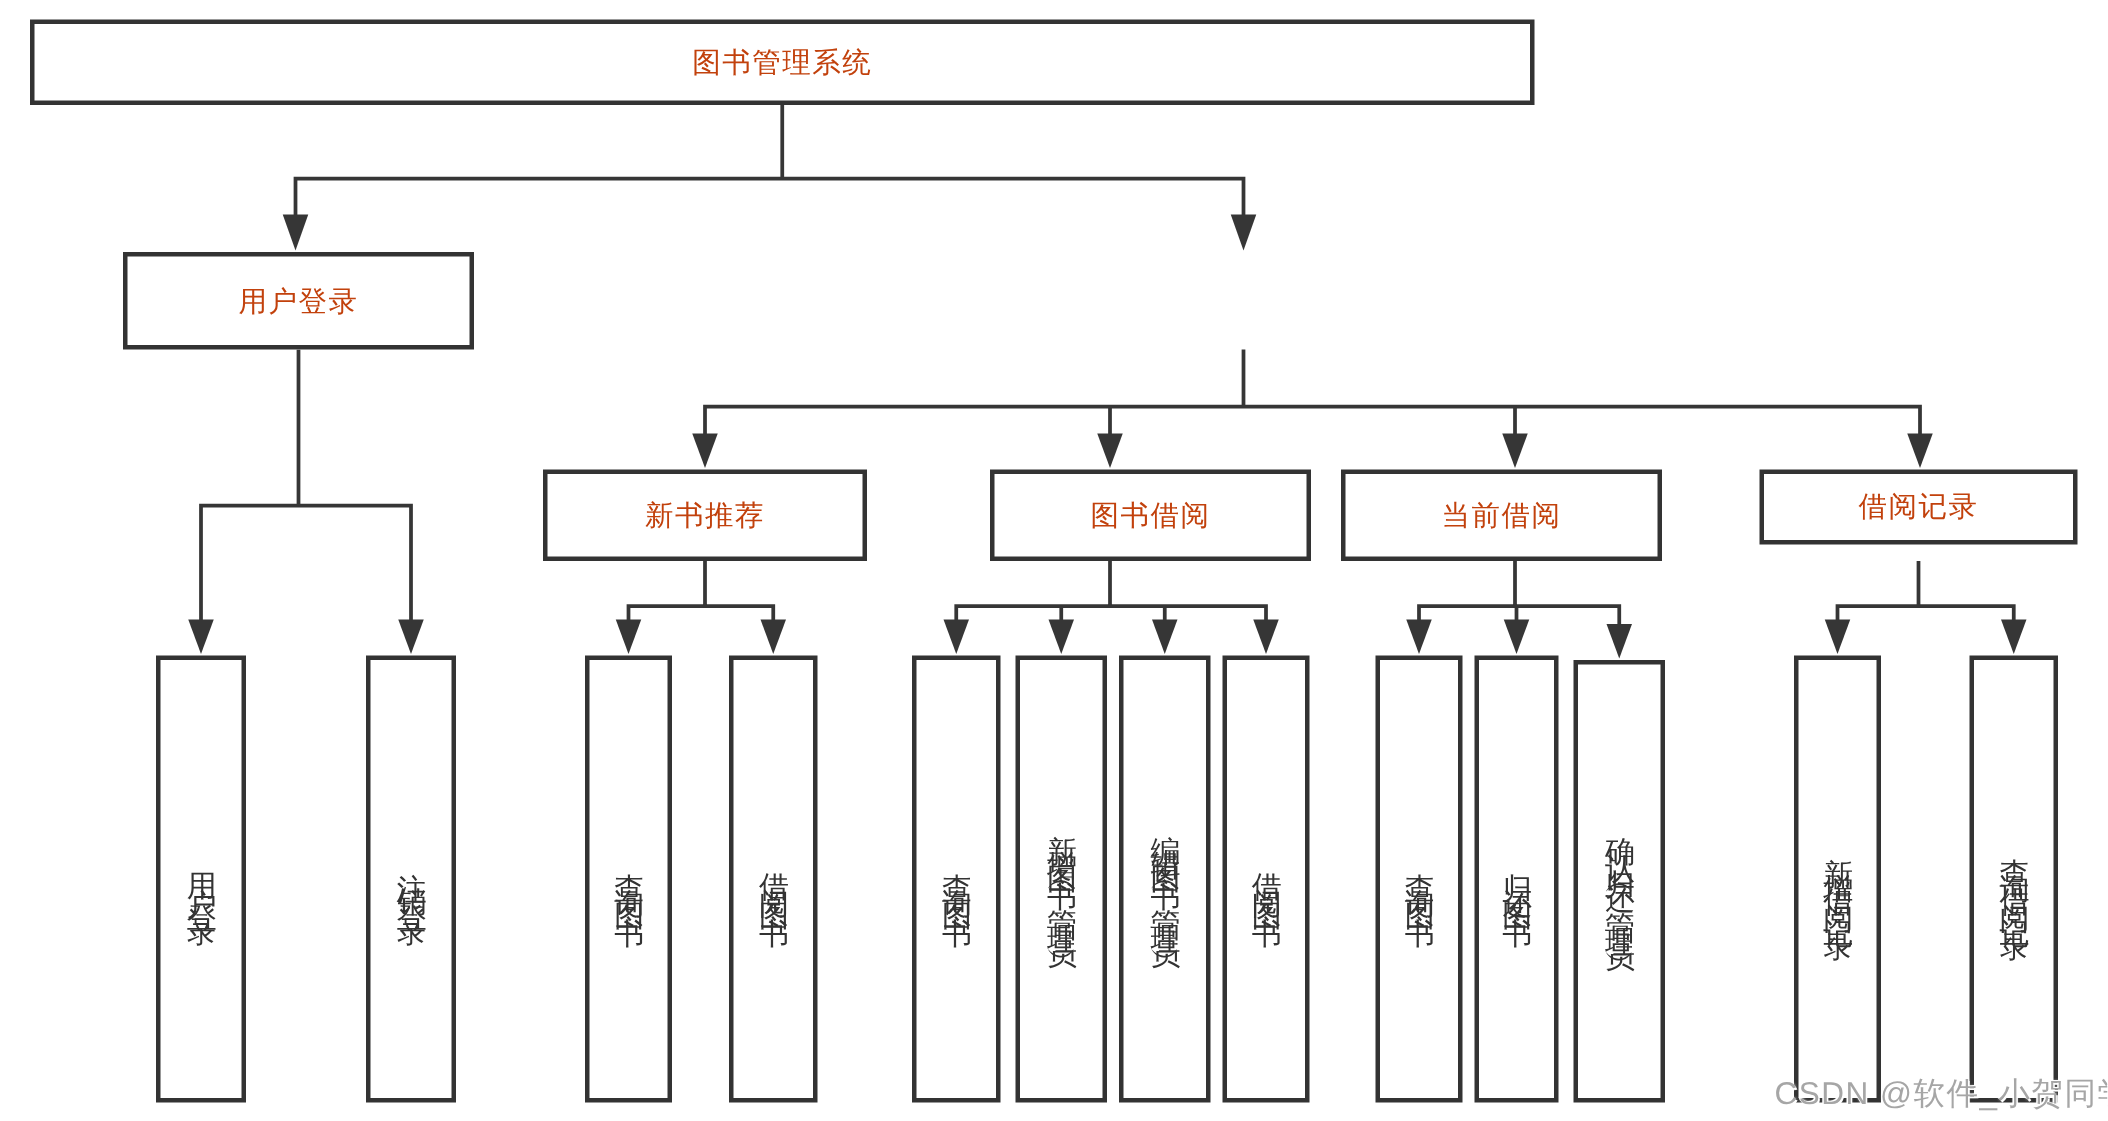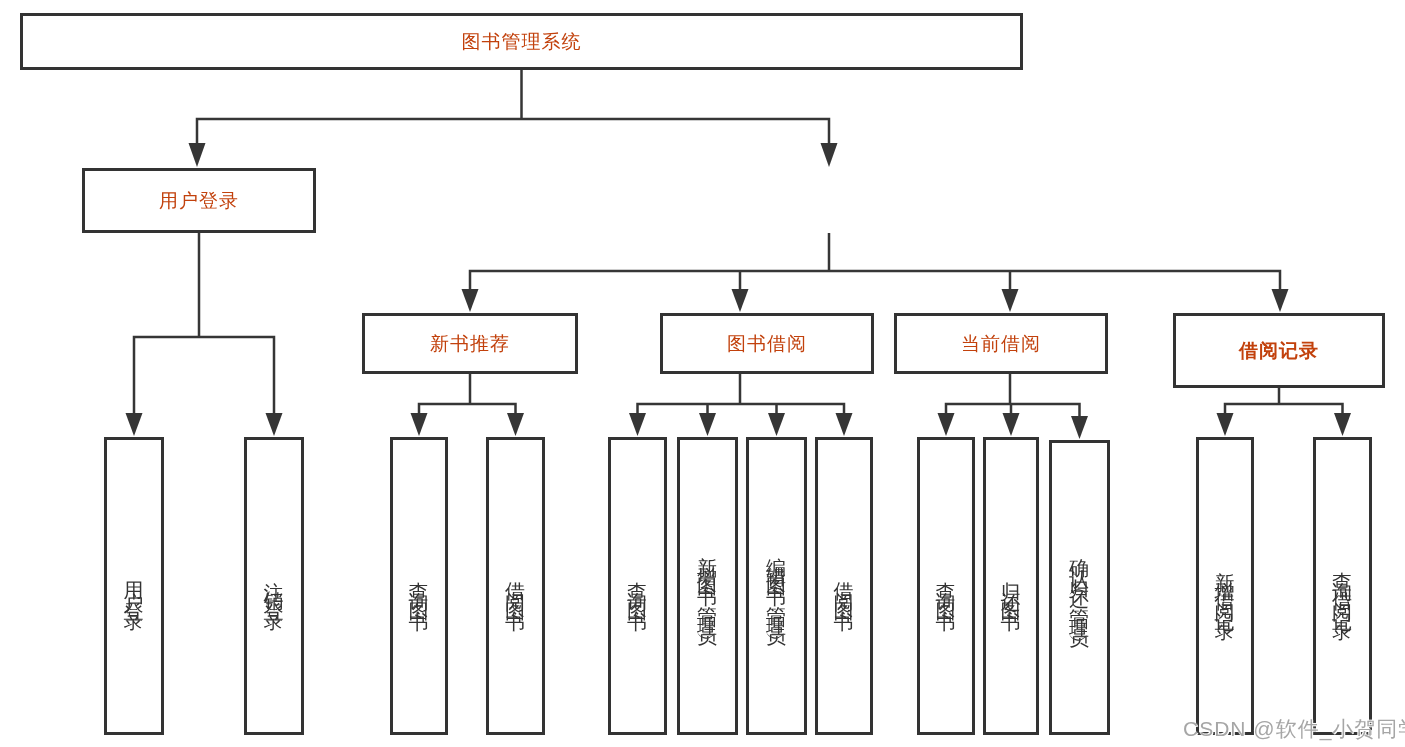--- a/index.html
+++ b/index.html
@@ -122,21 +122,21 @@
 
   <div class="node" style="left:362px; top:313px; width:216px; height:61px;">
     <span>新书推荐</span>
   </div>
   <div class="node" style="left:633px; top:313px; width:214px; height:61px;margin-left:27px;">
     <span>图书借阅</span>
   </div>
   <div class="node" style="left:894px; top:313px; width:214px; height:61px;">
     <span>当前借阅</span>
   </div>
-  <div class="node" style="left:1173px; top:313px; width:212px; height:75px;font-weight:bold;">
+  <div class="node" style="left:1173px; top:313px; width:212px; height:50px;">
     <span>借阅记录</span>
   </div>
 
   <div class="vnode" style="left:104px; top:437px; width:60px; height:298px;">
     <span class="vtext">用户登录</span>
   </div>
   <div class="vnode" style="left:244px; top:437px; width:60px; height:298px;">
     <span class="vtext">注销登录</span>
   </div>
 

